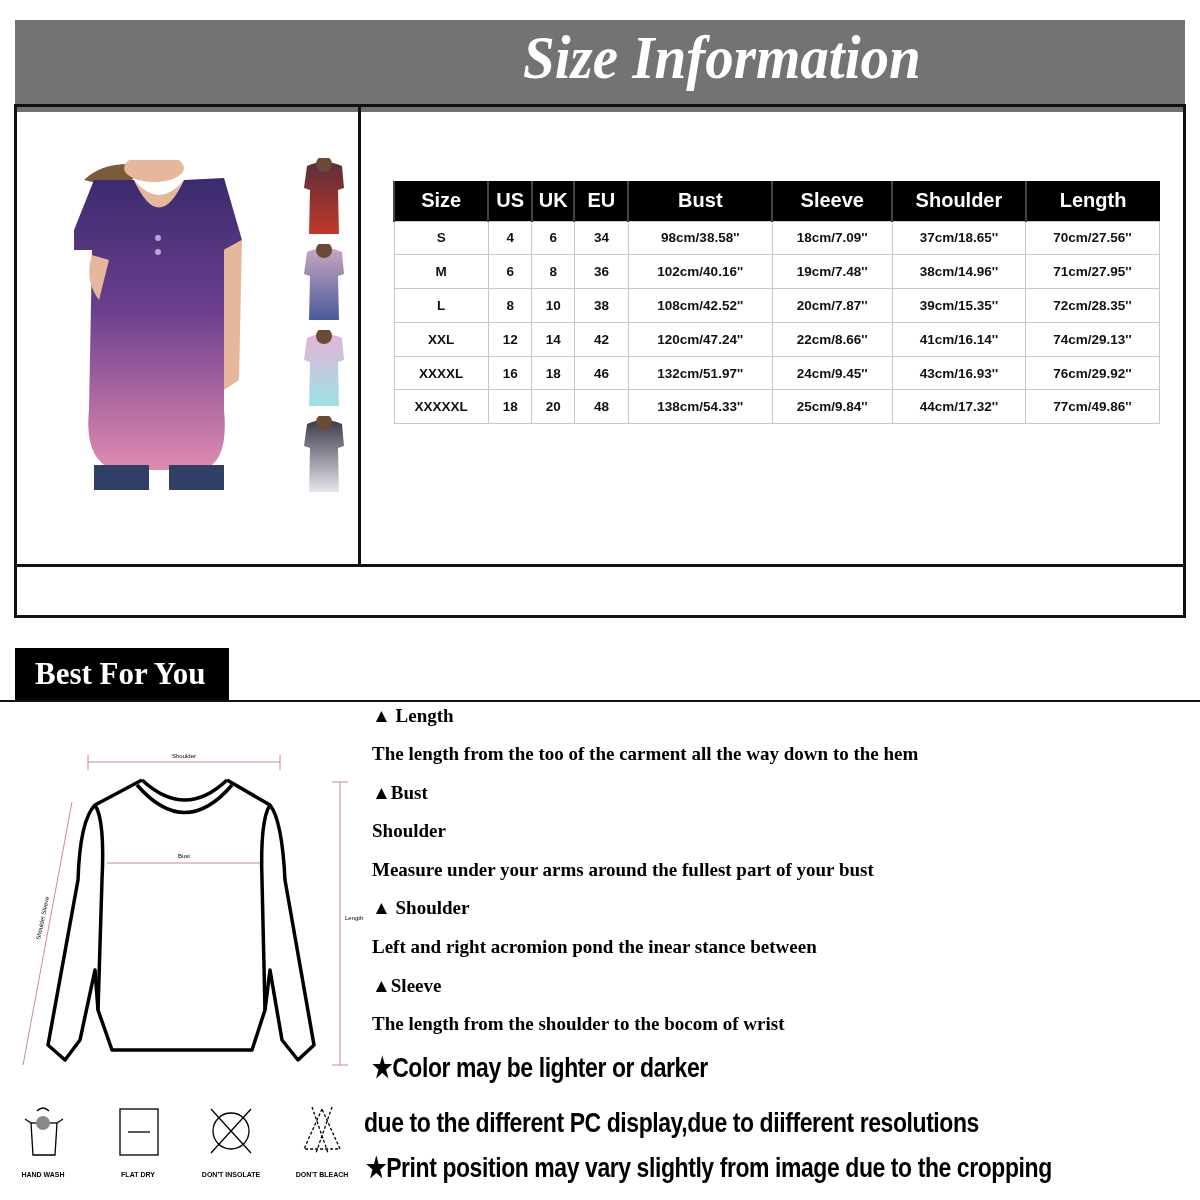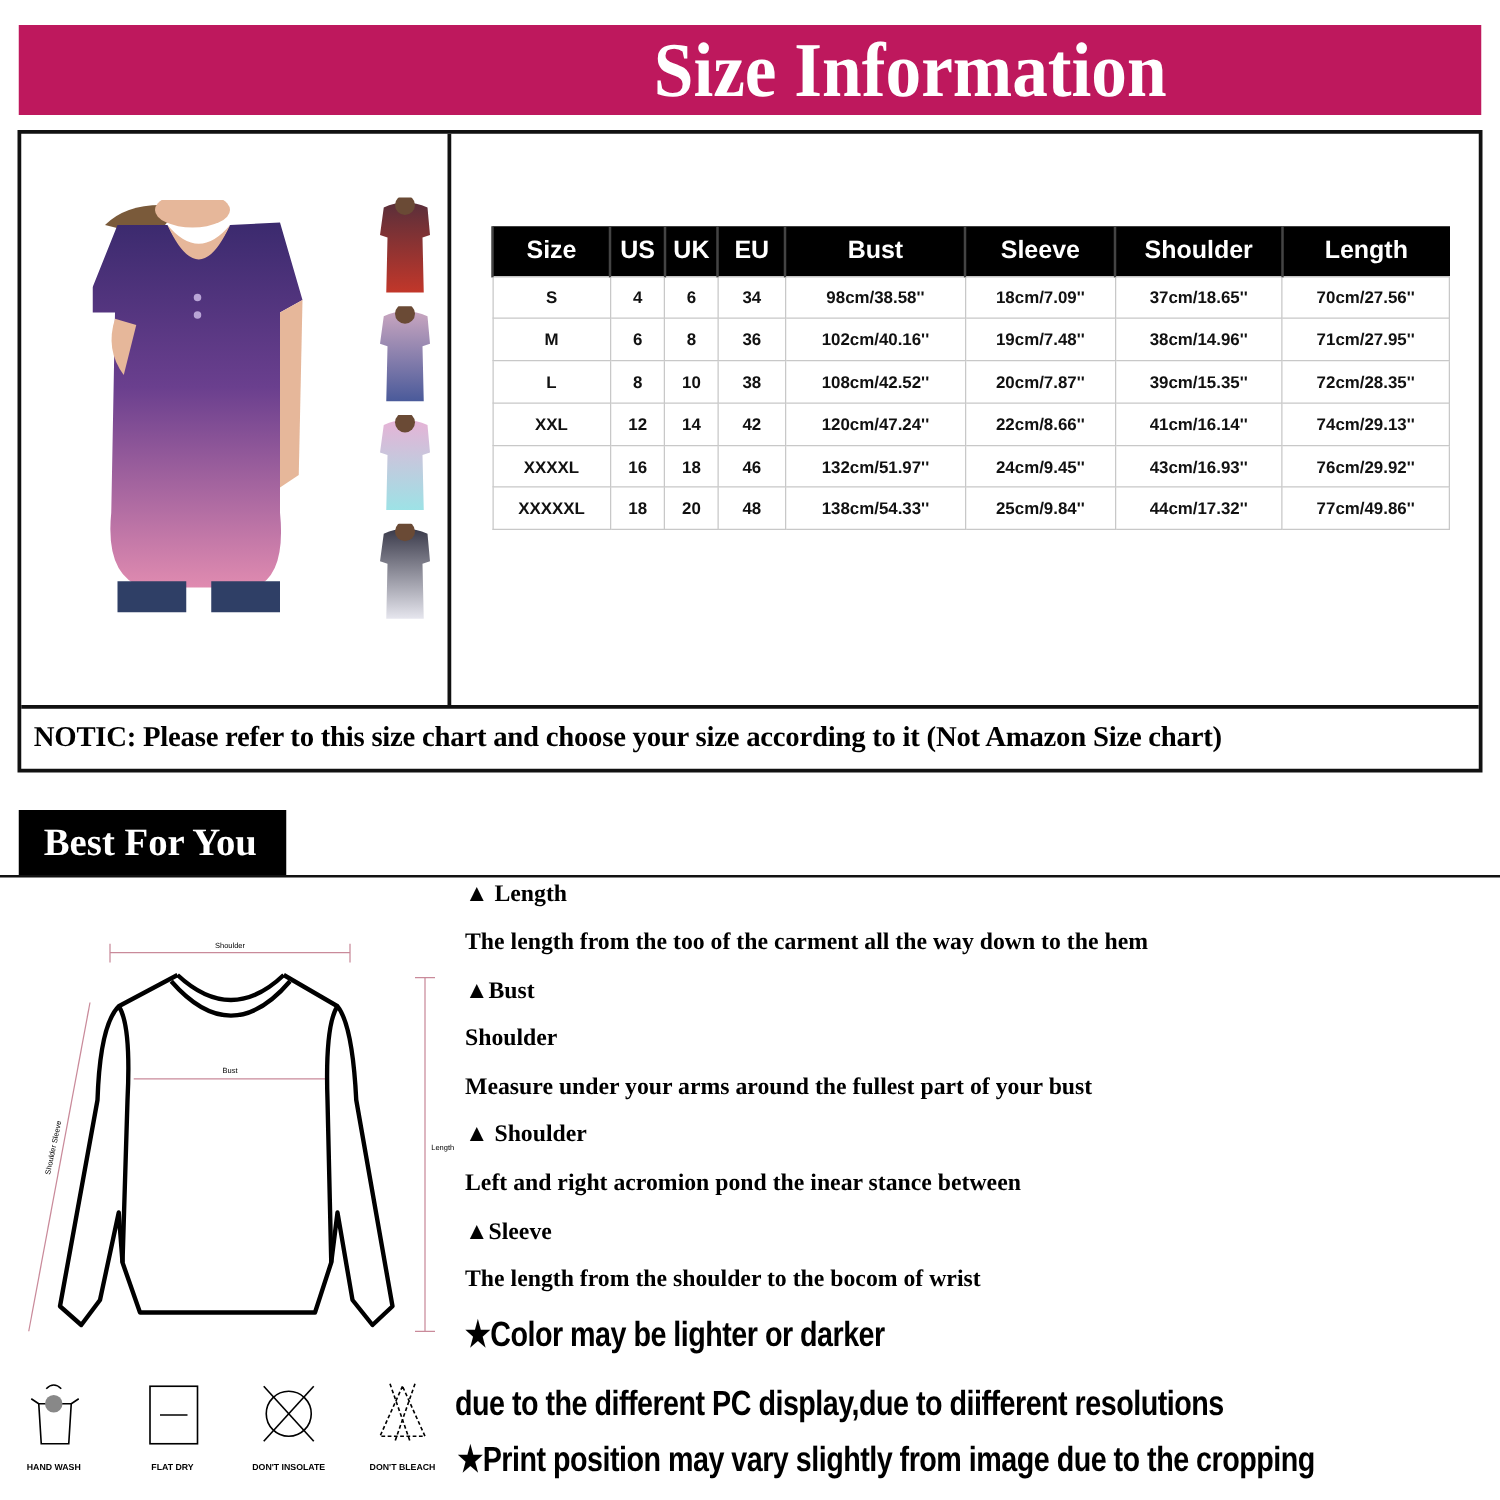--- a/index.html
+++ b/index.html
@@ -1,21 +1,21 @@
 <!DOCTYPE html>
 <html><head>
 <meta charset="utf-8">
 <style>
   * { box-sizing: border-box; margin: 0; padding: 0; }
   html, body { width: 1200px; height: 1200px; background: #fff; overflow: hidden; }
   body { position: relative; font-family: "Liberation Sans", sans-serif; color: #000; }
 
   .title-bar {
-    position: absolute; left: 15px; top: 20px; width: 1170px; height: 72px;
-    background: #be185d; color: #fff;
+    position: absolute; left: 15px; top: 20px; width: 1170px; height: 92px;
+    background: #737373; color: #fff; font-style: italic;
   }
   .title-bar span {
     position: absolute; left: 508px; top: 2px;
     font-family: "Liberation Serif", serif; font-weight: bold;
     font-size: 62px; letter-spacing: 0px; transform: scaleX(0.92); transform-origin: left;
   }
 
   .chart-box {
     position: absolute; left: 14px; top: 104px; width: 1172px; height: 514px;
     border: 3px solid #111;
@@ -81,21 +81,20 @@
 </head>
 <body>
 
 <div class="title-bar">
   <span>Size Information</span>
 </div>
 
 <div class="chart-box">
   <div class="vdiv"></div>
   <div class="hdiv"></div>
-  <div class="notice">NOTIC: Please refer to this size chart and choose your size according to it (Not Amazon Size chart)</div>
 </div>
 
 <svg class="photo-main" viewBox="0 0 170 330">
   <defs>
     <linearGradient id="g1" x1="0" y1="0" x2="0" y2="1">
       <stop offset="0" stop-color="#3b2a6e"></stop>
       <stop offset="0.45" stop-color="#6a3f8e"></stop>
       <stop offset="1" stop-color="#e08bb0"></stop>
     </linearGradient>
   </defs>

